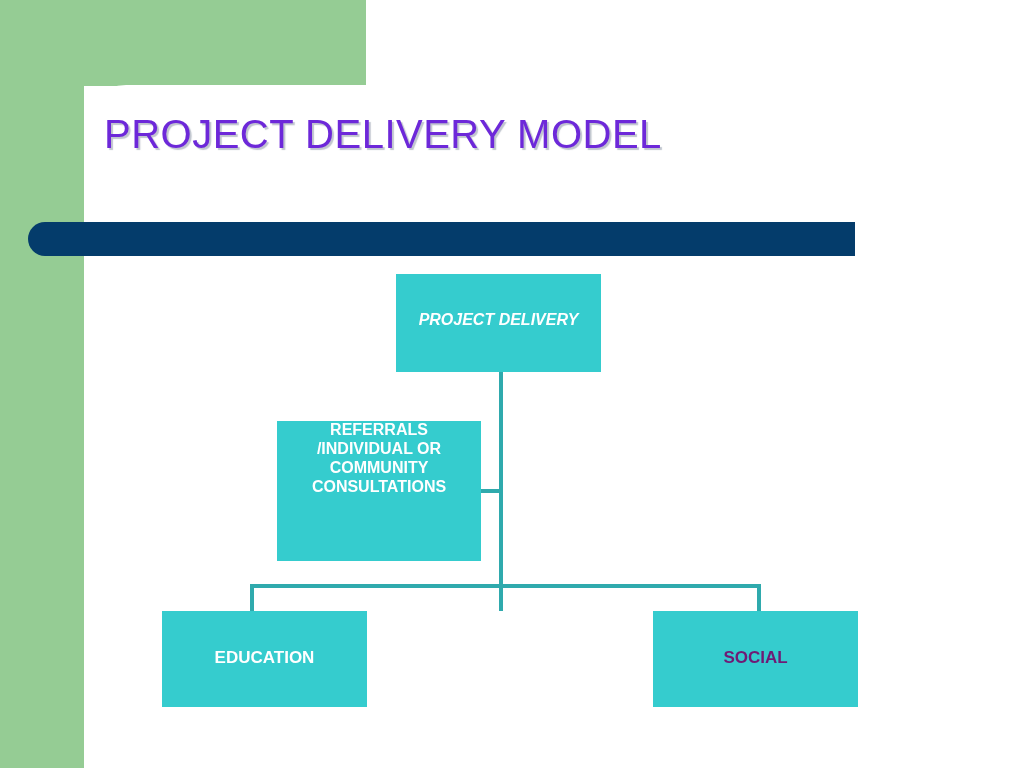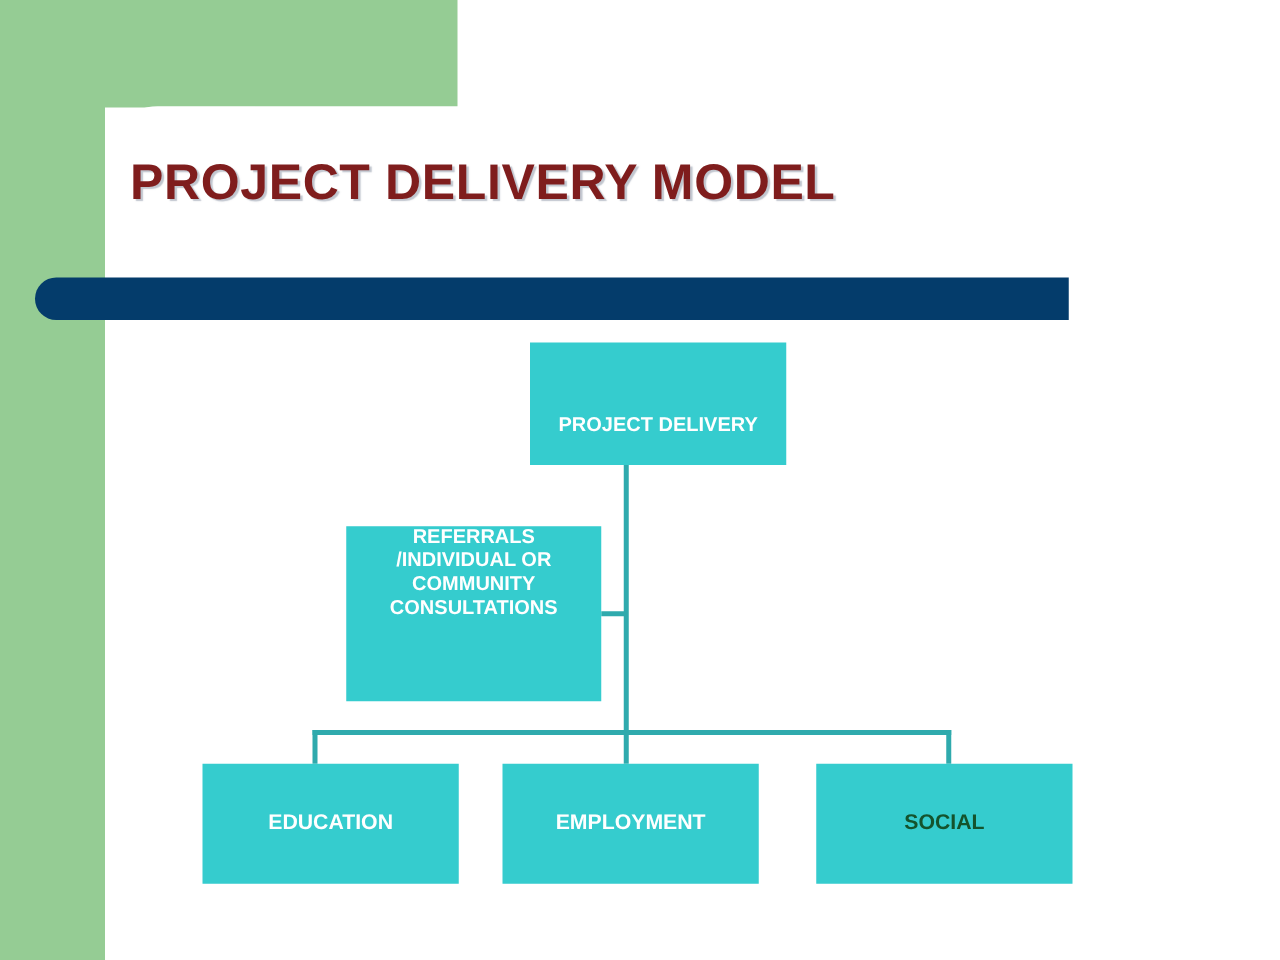--- a/index.html
+++ b/index.html
@@ -41,25 +41,25 @@
     top: 85px;
     width: 940px;
     height: 683px;
     background: #ffffff;
     border-top-left-radius: 42px;
   }
   
   .slide-title {
     position: absolute;
     left: 104px;
-    top: 124px;
+    top: 112px;
     width: 780px;
     font-size: 40px;
-    font-weight: bold;
-    color: #7f1d1d;
+    font-weight: normal;
+    color: #6d28d9;
     letter-spacing: 0.5px;
     text-shadow: 2px 2px 1px rgba(140, 150, 165, 0.55);
     white-space: nowrap;
   }
   
   .title-bar {
     position: absolute;
     left: 28px;
     top: 222px;
     width: 827px;
@@ -88,27 +88,28 @@
     font-weight: bold;
     z-index: 2;
   }
   .node-label {
     display: block;
     width: 100%;
     line-height: 1.18;
     white-space: pre-line;
   }
   #node-project-delivery {
-    left: 424px;
+    left: 396px;
     top: 274px;
     width: 205px;
     height: 98px;
     font-size: 16px;
-    align-items: center;
+    align-items: flex-start;
     padding-top: 37px;
+    font-style: italic;
   }
   #node-referrals {
     left: 277px;
     top: 421px;
     width: 204px;
     height: 140px;
     font-size: 16px;
     align-items: flex-start;
   }
   #node-education,
@@ -116,21 +117,21 @@
   #node-social {
     top: 611px;
     height: 96px;
     font-size: 17px;
     align-items: flex-start;
     padding-top: 37px;
   }
   #node-education { left: 150px; width: 205px; margin-left: 12px; }
   #node-employment { left: 402px; width: 205px; }
   #node-social { left: 653px; width: 205px; }
-  #node-social .node-label { color: #14532d; }
+  #node-social .node-label { color: #701a75; }
   
   .conn {
     position: absolute;
     background: #2faaad;
     z-index: 1;
   }
   #conn-trunk {
     left: 499px;
     top: 372px;
     width: 4px;
@@ -190,22 +191,19 @@
       <span class="node-label">REFERRALS
 /INDIVIDUAL OR
 COMMUNITY
 CONSULTATIONS</span>
     </div>
 
     <div class="node" id="node-education">
       <span class="node-label">EDUCATION</span>
     </div>
 
-    <div class="node" id="node-employment">
-      <span class="node-label">EMPLOYMENT</span>
-    </div>
 
     <div class="node" id="node-social">
       <span class="node-label">SOCIAL</span>
     </div>
 
   </div>
 </div>
 
 </body></html>

